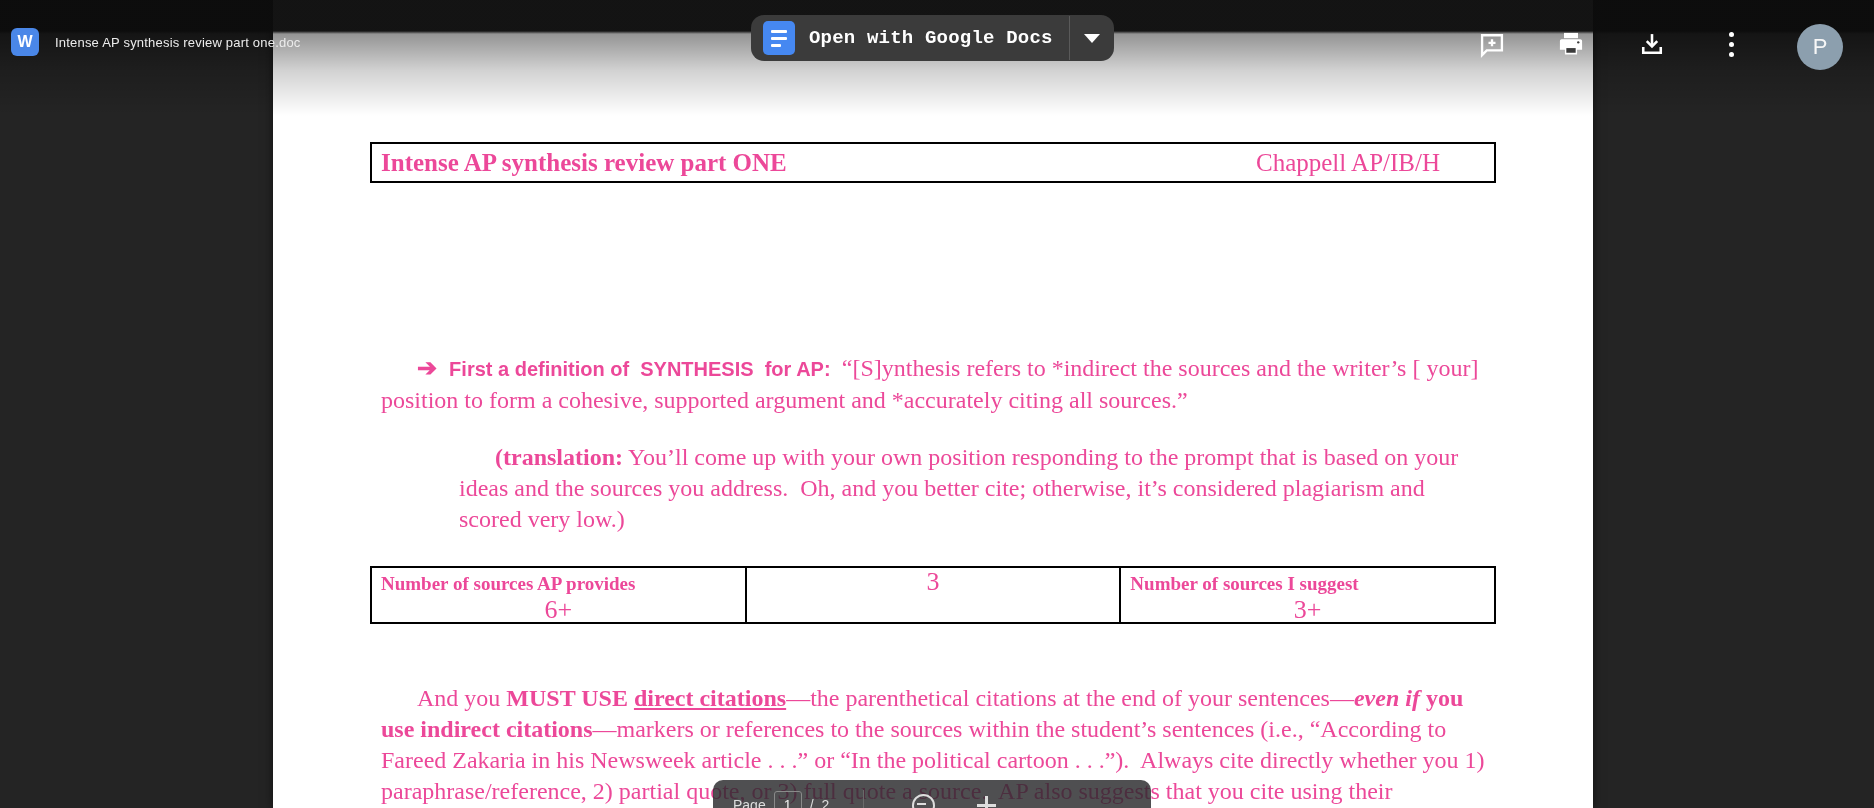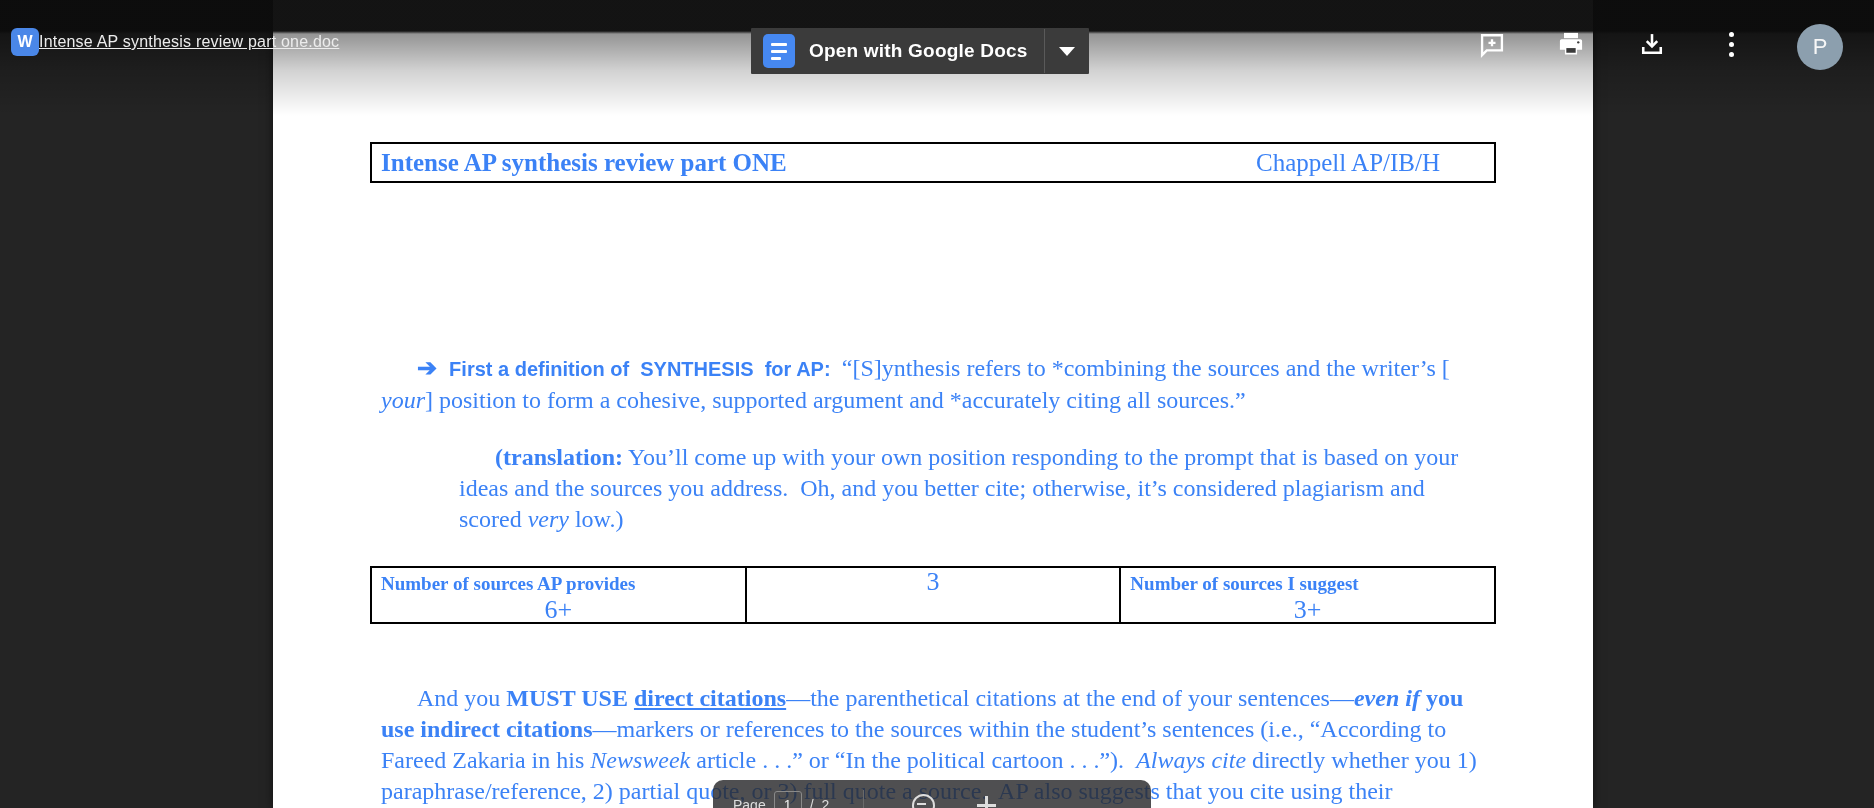--- a/index.html
+++ b/index.html
@@ -6,36 +6,36 @@
   body{
     width:1874px;height:808px;overflow:hidden;position:relative;
     background:#242424;font-family:"Liberation Sans",sans-serif;
   }
 
   
   .page{
     position:absolute;left:273px;top:0;width:1320px;height:808px;
     background:#ffffff;box-shadow:0 0 10px rgba(0,0,0,.55);
   }
-  .doc{position:absolute;left:0;top:0;width:100%;height:100%;color:#3b82f6;}
+  .doc{position:absolute;left:0;top:0;width:100%;height:100%;color:#ec4899;}
   .doc-par{
     position:absolute;font-family:"Liberation Serif",serif;
     font-size:24px;line-height:31px;white-space:pre-wrap;
   }
   .title-box{
     position:absolute;left:97px;top:142px;width:1122px;height:37px;
     border:2px solid #000;display:flex;align-items:center;
     font-family:"Liberation Serif",serif;font-size:25px;
   }
   .title-box .t-left{font-weight:bold;padding-left:9px;flex:1;}
   .title-box .t-right{padding-right:54px;}
   .def-sans{font-family:"Liberation Sans",sans-serif;font-weight:bold;font-size:20px;}
   .arrow-glyph{font-family:"Liberation Sans",sans-serif;font-weight:bold;font-size:24px;margin-right:12px;}
   .b{font-weight:bold;}
-  .i{font-style:italic;}
+  .i{}
   .bi{font-weight:bold;font-style:italic;}
   .bu{font-weight:bold;text-decoration:underline;margin-top:12px;}
 
   .src-table{
     position:absolute;left:97px;top:566px;width:1122px;height:54px;
     border:2px solid #000;display:flex;
   }
   .src-cell{flex:1;border-right:2px solid #000;display:flex;flex-direction:column;}
   .src-cell:last-child{border-right:none;}
   .src-head{
@@ -51,25 +51,25 @@
     position:absolute;left:0;top:0;width:1874px;height:118px;z-index:5;
     background:linear-gradient(180deg,
       rgba(12,12,12,0.97) 0px, rgba(12,12,12,0.97) 31px,
       rgba(0,0,0,0.42) 34px, rgba(0,0,0,0.18) 70px, rgba(0,0,0,0) 116px);
   }
   .file-info{position:absolute;left:11px;top:28px;display:flex;align-items:center;}
   .w-badge{
     width:28px;height:28px;border-radius:6px;background:#4a87e8;color:#fff;
     font-weight:bold;font-size:16px;display:flex;align-items:center;justify-content:center;
   }
-  .file-name{color:#ececec;font-size:16px;margin-left:0;letter-spacing:.2px;text-decoration:underline;}
+  .file-name{color:#ececec;font-size:13px;margin-left:16px;letter-spacing:.2px;}
 
   .open-btn{
-    position:absolute;left:751px;top:28px;height:46px;border-radius:1px;
-    background:#3b3b3b;display:flex;align-items:center;cursor:pointer;
+    position:absolute;left:751px;top:15px;height:46px;border-radius:13px;
+    background:#3b3b3b;display:flex;align-items:center;cursor:pointer;font-family:Liberation Mono, monospace;
   }
   .docs-icon{
     width:32px;height:34px;border-radius:5px;background:#4688f1;margin:0 14px 0 12px;
     display:flex;flex-direction:column;justify-content:center;gap:4px;padding-left:8px;box-sizing:border-box;
   }
   .docs-icon .bar{height:3px;background:#fff;border-radius:1px;}
   .bar-1{width:16px;}.bar-2{width:16px;}.bar-3{width:10px;}
   .open-label{color:#fff;font-size:19px;font-weight:600;letter-spacing:.2px;padding-right:16px;}
   .btn-divider{width:1px;height:44px;background:#5a5a5a;}
   .caret-zone{width:44px;height:46px;display:flex;align-items:center;justify-content:center;}
@@ -111,21 +111,21 @@
 <div class="page">
   <div class="doc">
 
     <div class="title-box">
       <span class="t-left">Intense AP synthesis review part ONE</span>
       <span class="t-right">Chappell AP/IB/H</span>
     </div>
 
 
     <div class="doc-par" style="left:108px;top:321px;width:1112px;">
-      <span class="arrow-glyph">➔</span><span class="def-sans">First a definition of </span><span class="def-sans"> SYNTHESIS </span><span class="def-sans"> for AP:  </span><span>“[S]ynthesis refers to *combining the sources and the writer’s [ </span><span class="i">your</span><span>] position to form a cohesive, supported argument and *accurately citing all sources.”</span>
+      <span class="arrow-glyph">➔</span><span class="def-sans">First a definition of </span><span class="def-sans"> SYNTHESIS </span><span class="def-sans"> for AP:  </span><span>“[S]ynthesis refers to *indirect the sources and the writer’s [ </span><span class="i">your</span><span>] position to form a cohesive, supported argument and *accurately citing all sources.”</span>
     </div>
 
     <div class="doc-par" style="left:186px;top:411px;width:1034px;">
       <span class="b">(translation:</span><span> You’ll come up with your own position responding to the prompt that is based on your ideas and the sources you address.  Oh, and you better cite; otherwise, it’s considered plagiarism and scored </span><span class="i">very</span><span> low.)</span>
     </div>
 
     <div class="src-table">
       <div class="src-cell">
         <div class="src-head">Number of sources AP provides</div>
         <div class="src-val">6+</div>

